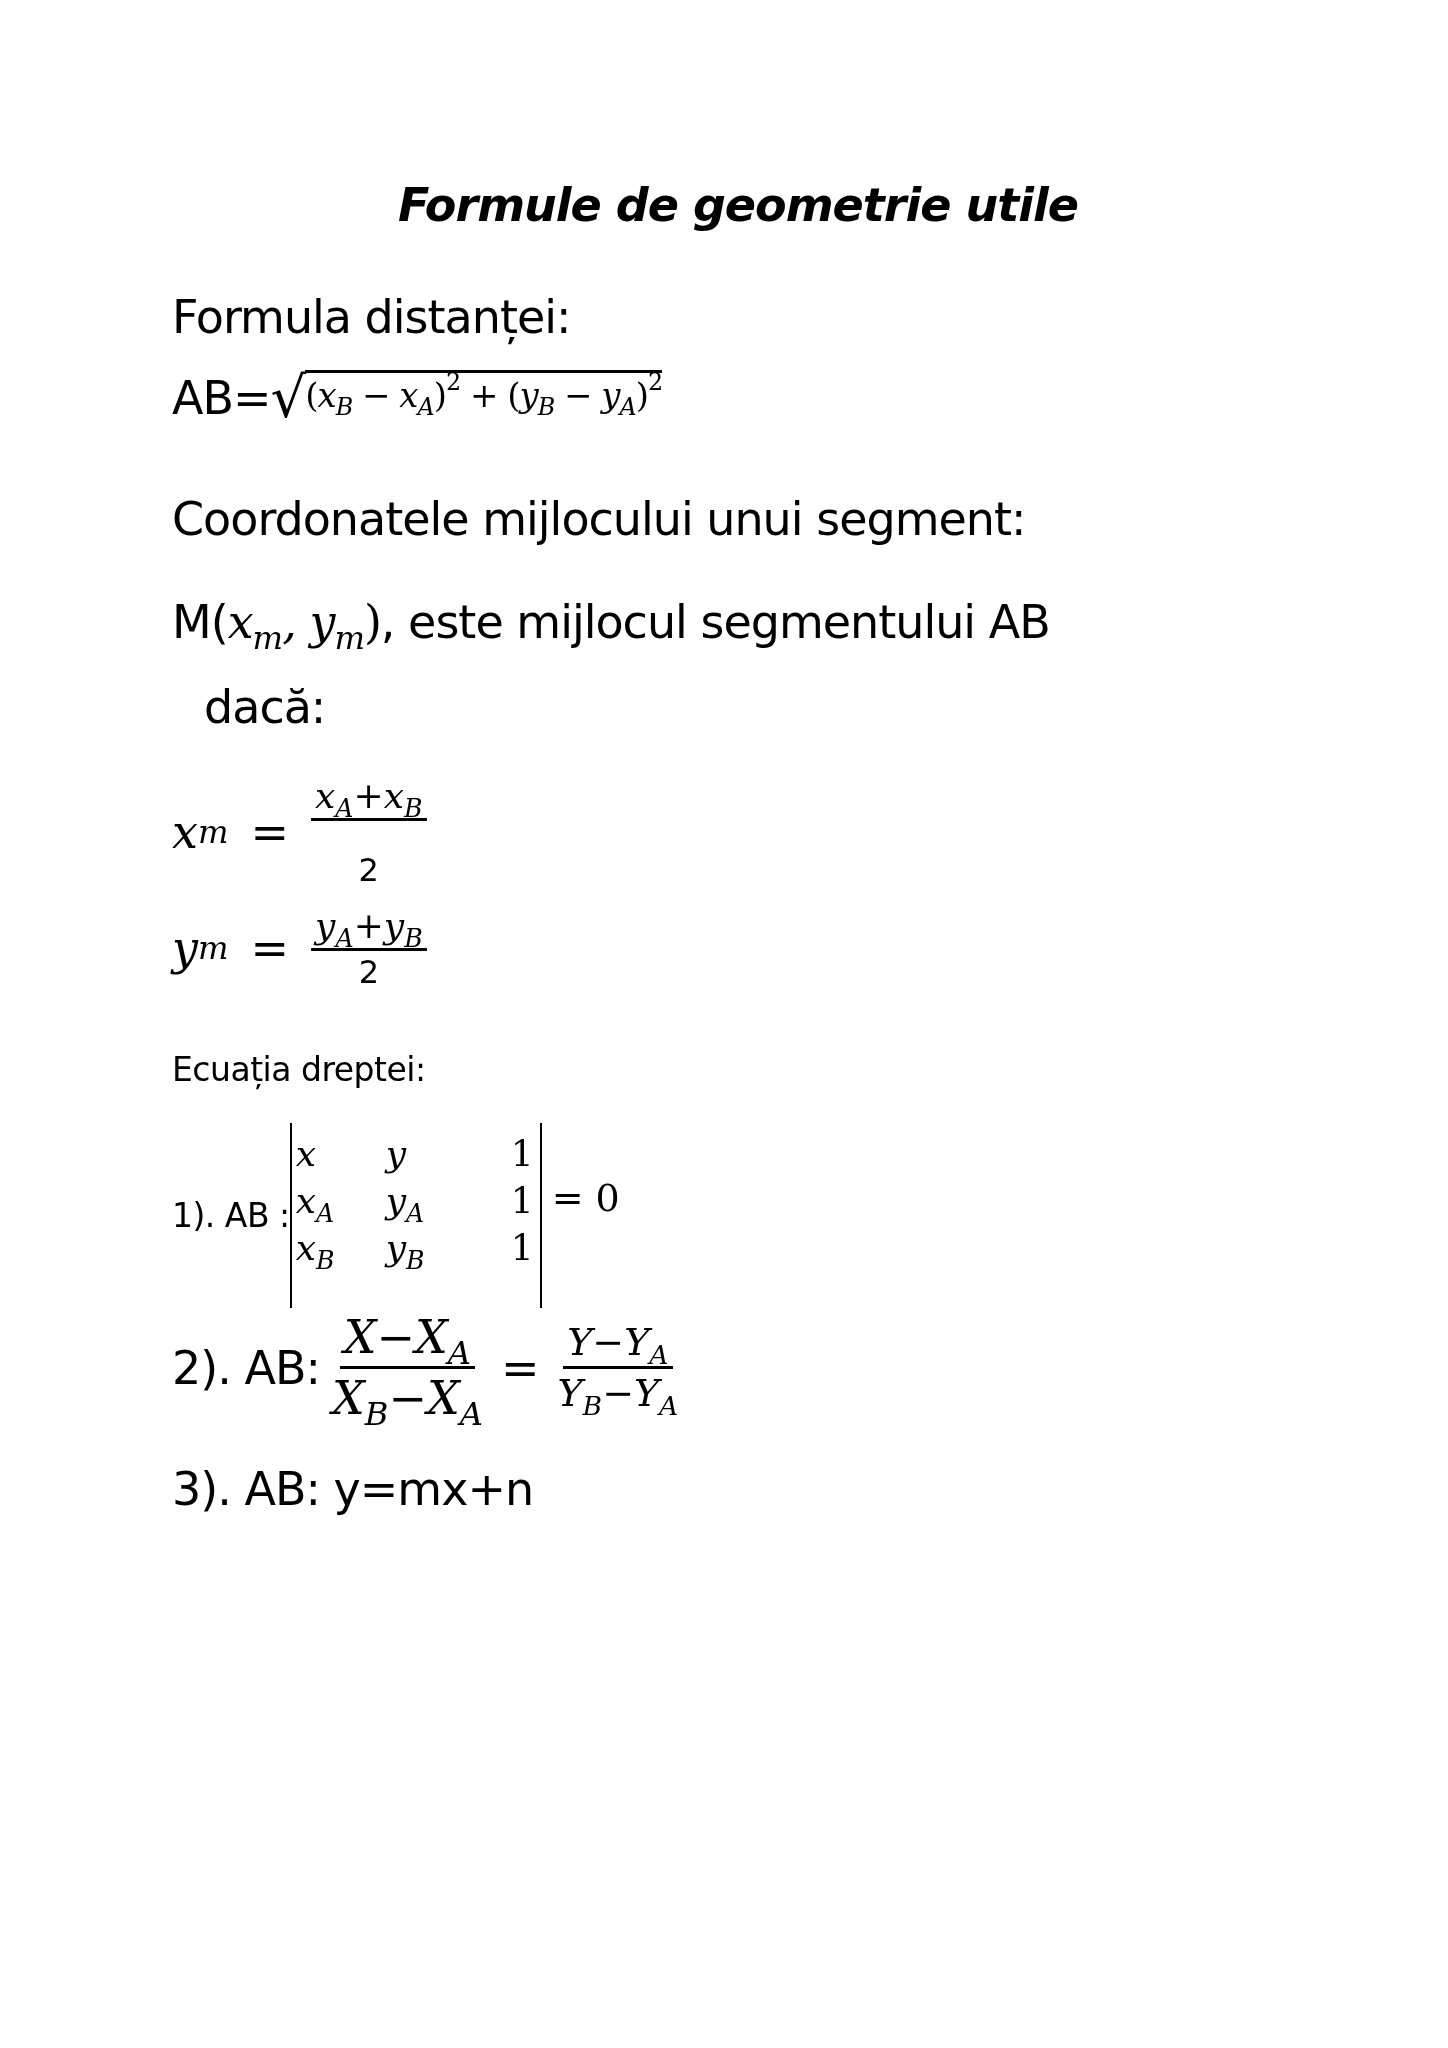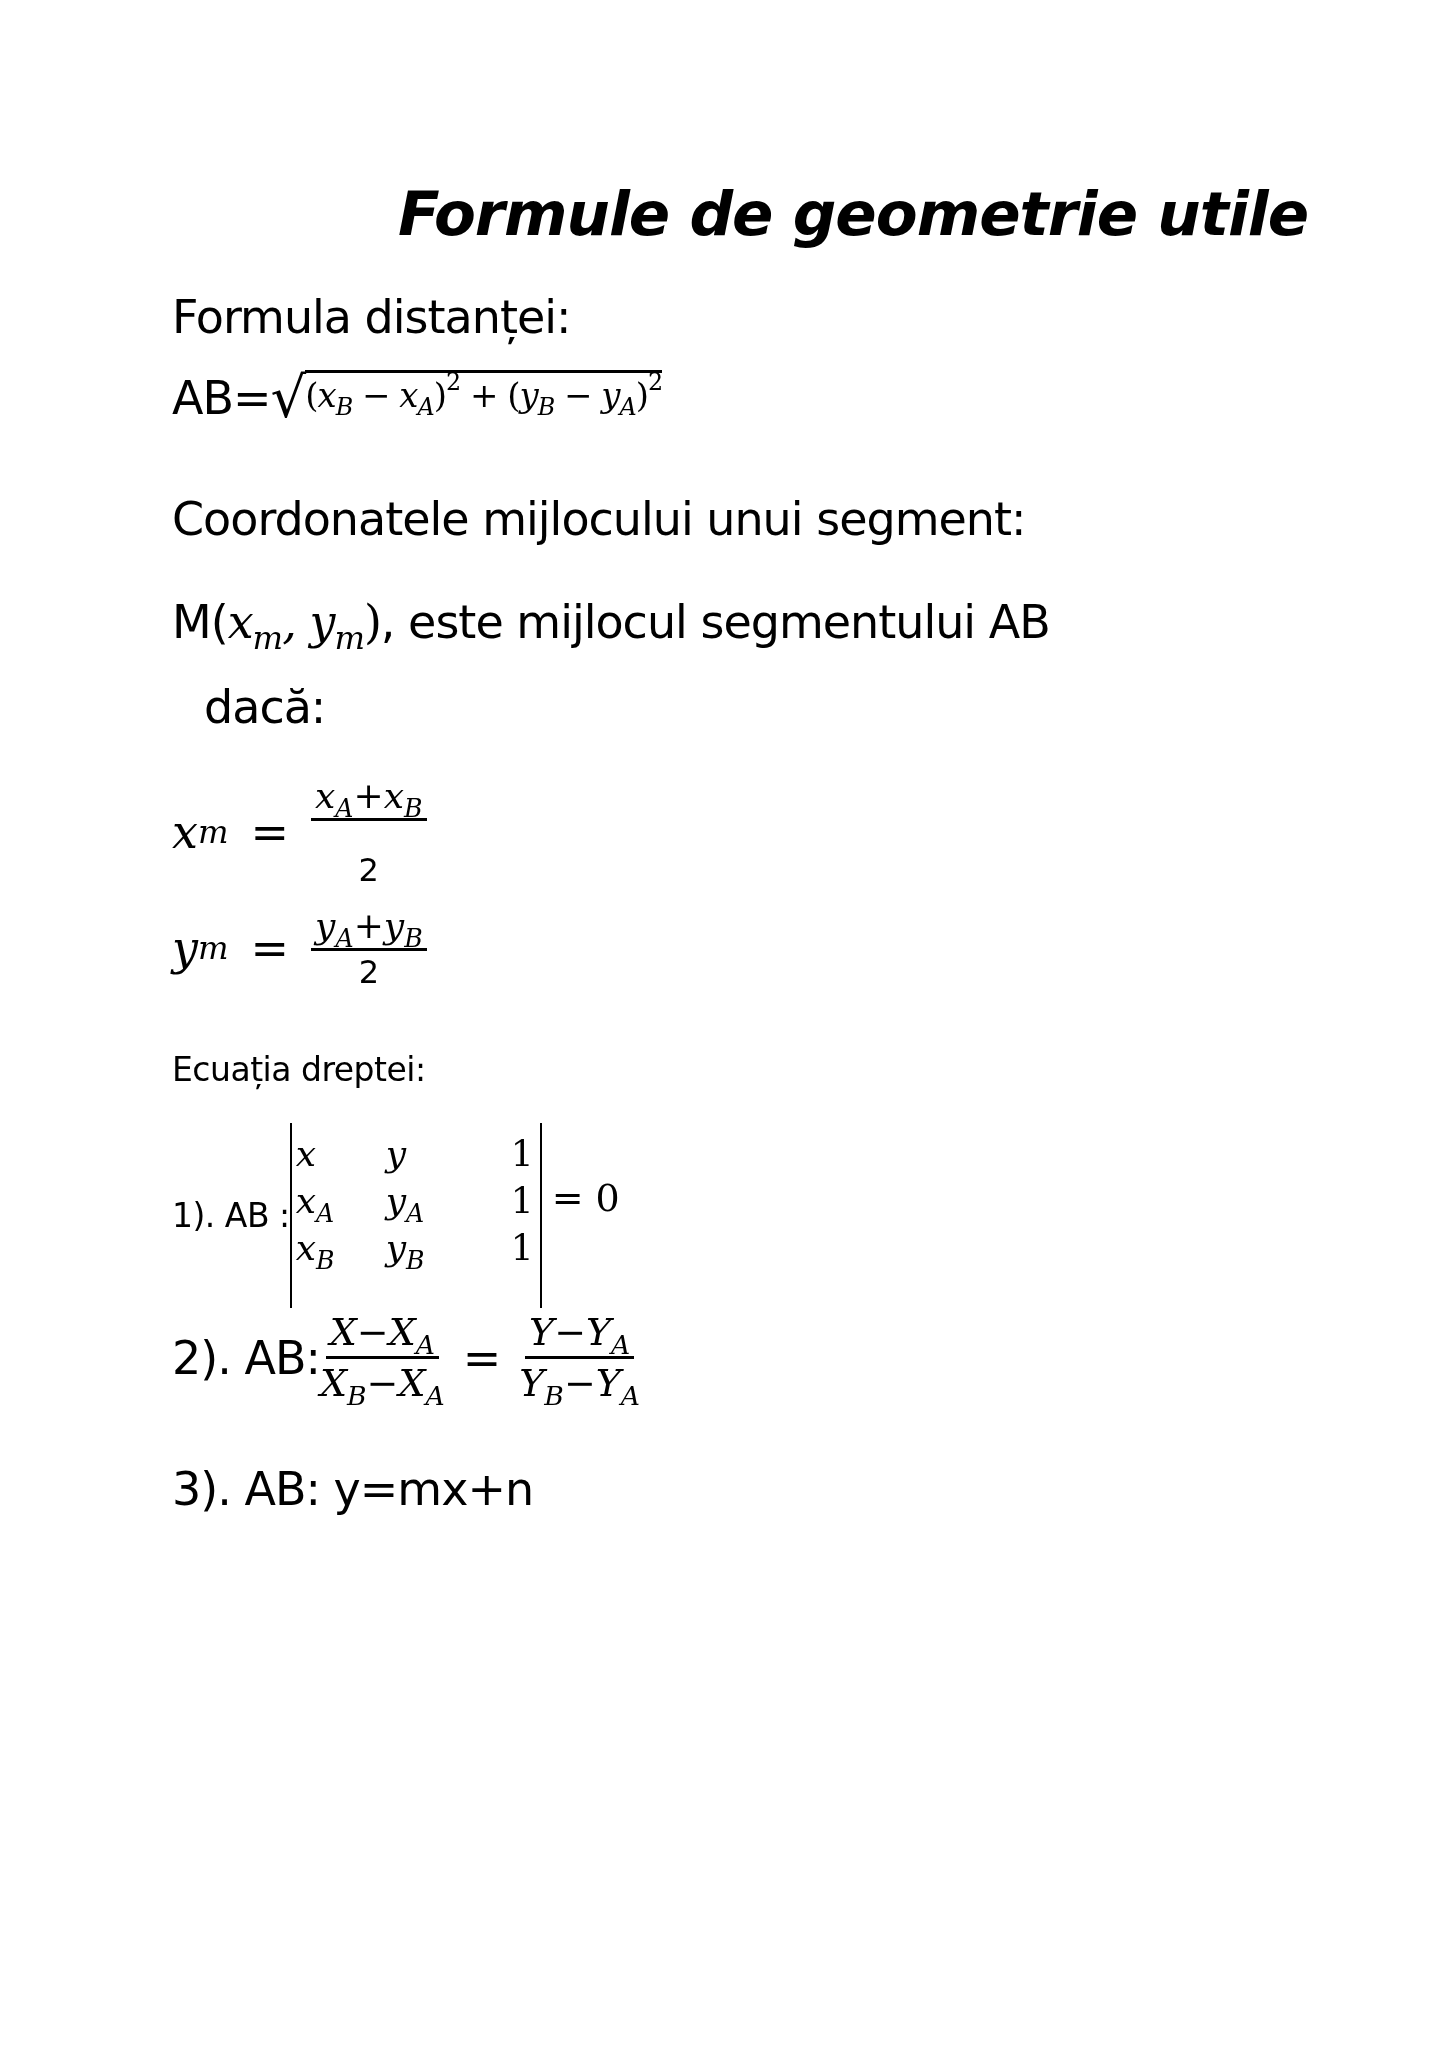--- a/index.html
+++ b/index.html
@@ -1,18 +1,18 @@
 <!DOCTYPE html>
 <html><head>
 <meta charset="utf-8">
 <style>
   html, body { margin: 0; padding: 0; background: #ffffff; }
   body { width: 1448px; height: 2048px; position: relative; overflow: hidden; color: #000; font-family: "Liberation Sans", sans-serif; }
   .abs { position: absolute; white-space: nowrap; }
-  .title { font-family: "DejaVu Sans", sans-serif; font-weight: bold; font-style: italic; font-size: 61px; letter-spacing: -1px; }
+  .title { font-family: "DejaVu Sans", sans-serif; font-weight: bold; font-style: italic; font-size: 46px; letter-spacing: -1px; }
   .txt { font-family: "DejaVu Sans", sans-serif; font-size: 46px; letter-spacing: -1px; }
   .txt-sm { font-family: "DejaVu Sans", sans-serif; font-size: 33px; letter-spacing: -0.5px; }
   .math { font-family: "DejaVu Serif", serif; font-style: italic; }
   .mr { font-family: "DejaVu Serif", serif; font-style: normal; }
   sub.s { font-size: 0.7em; vertical-align: -0.35em; line-height: 0; }
   sup.p { font-size: 0.7em; vertical-align: 0.7em; line-height: 0; font-style: normal; }
   .frac { display: inline-flex; flex-direction: column; align-items: center; vertical-align: middle; }
   .frac .num { border-bottom: 3px solid #000; padding: 0 4px 2px 4px; }
   .frac .den { padding-top: 2px; }
   .sqrt-wrap { display: inline-flex; align-items: stretch; vertical-align: middle; }
@@ -87,21 +87,21 @@
       <span class="one mr">1</span>
       <span><span>x</span><sub class="s">B</sub></span>
       <span><span>y</span><sub class="s">B</sub></span>
       <span class="one mr">1</span>
     </span>
     <span class="mr" style="font-size:38px; margin-left:10px; margin-top:-34px;">= 0</span>
   </div>
 
   <div class="abs" style="left:172px; top:1310px; display:flex; align-items:center;">
     <span class="txt">2). AB:</span>
-    <span class="frac math" style="font-size:38px; margin-left:0;">
+    <span class="frac math" style="font-size:46px; margin-left:12px;">
       <span class="num"><span>X−X</span><sub class="s">A</sub></span>
       <span class="den"><span>X</span><sub class="s">B</sub><span>−X</span><sub class="s">A</sub></span>
     </span>
     <span class="mr" style="font-size:46px; margin:0 18px;">=</span>
     <span class="frac math" style="font-size:38px;">
       <span class="num"><span>Y−Y</span><sub class="s">A</sub></span>
       <span class="den"><span>Y</span><sub class="s">B</sub><span>−Y</span><sub class="s">A</sub></span>
     </span>
   </div>
 

